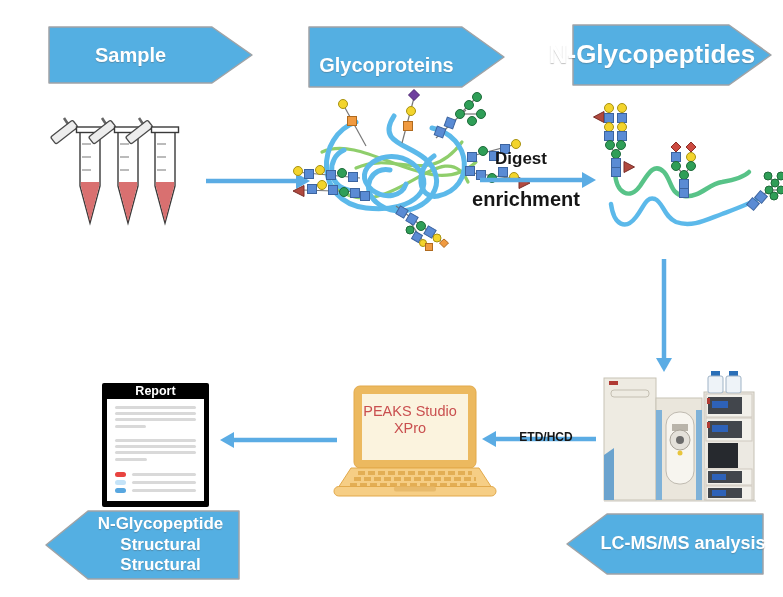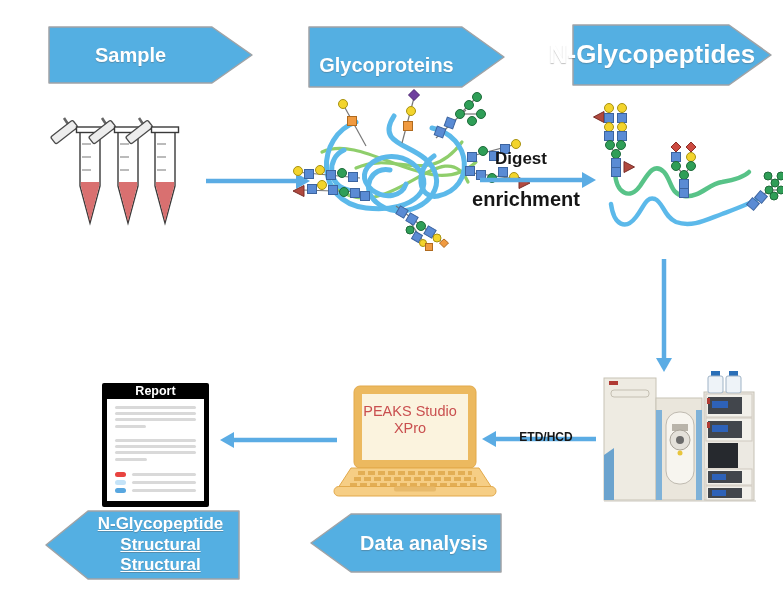--- a/index.html
+++ b/index.html
@@ -311,33 +311,33 @@
     <div class="banner-label" style="font-size:20px;">Glycoproteins</div>
   </div>
 
   <div class="banner right" style="left:569px;top:25px;width:198px;height:60px;">
     <svg width="198" height="60">
         <polygon class="bshape" points="0,0 156,0 198,30 156,60 0,60"></polygon>
       </svg>
     <div class="banner-label" style="font-size:26px;">N-Glycopeptides</div>
   </div>
 
-
-  <div class="banner left" style="left:307px;top:514px;width:190px;height:58px;">
-    <svg width="190" height="58">
-        <polygon class="bshape" points="40,0 190,0 190,58 40,58 0,29"></polygon>
-      </svg>
-    <div class="banner-label" style="font-size:20px;">Data analysis</div>
-  </div>
+  <div class="banner left" style="left:563px;top:514px;width:196px;height:60px;">
+    <svg width="196" height="60">
+        <polygon class="bshape" points="40,0 196,0 196,60 40,60 0,30"></polygon>
+      </svg>
+    <div class="banner-label" style="font-size:18px;">LC-MS/MS analysis</div>
+  </div>
+
 
   <div class="banner left" style="left:42px;top:511px;width:193px;height:68px;">
     <svg width="193" height="68">
         <polygon class="bshape" points="42,0 193,0 193,68 42,68 0,34"></polygon>
       </svg>
-    <div class="banner-label" style="font-size:17px;text-decoration:underline;">
+    <div class="banner-label" style="font-size:17px;">
       <span>N-Glycopeptide</span>
       <span>Structural</span>
       <span>Structural</span>
     </div>
   </div>
 
   <div class="flabel" style="left:462px;top:149px;width:110px;font-size:17px;">Digest</div>
   <div class="flabel" style="left:452px;top:188px;width:140px;font-size:20px;">enrichment</div>
   <div class="flabel" style="left:492px;top:412px;width:100px;font-size:12px;margin-top:18px;">ETD/HCD</div>
 

